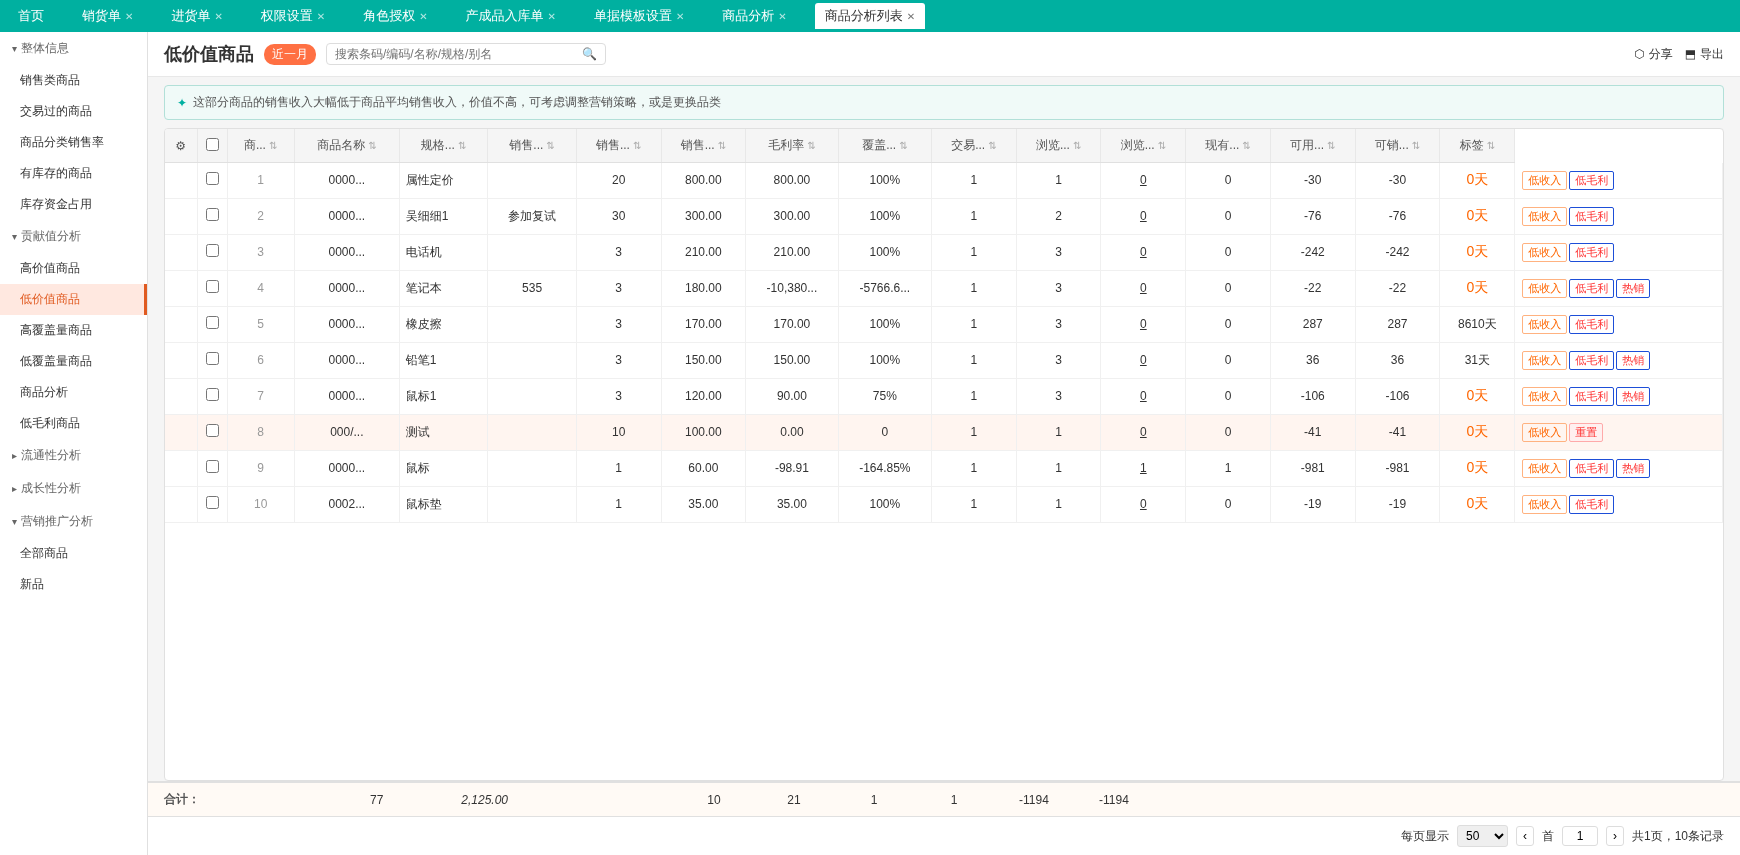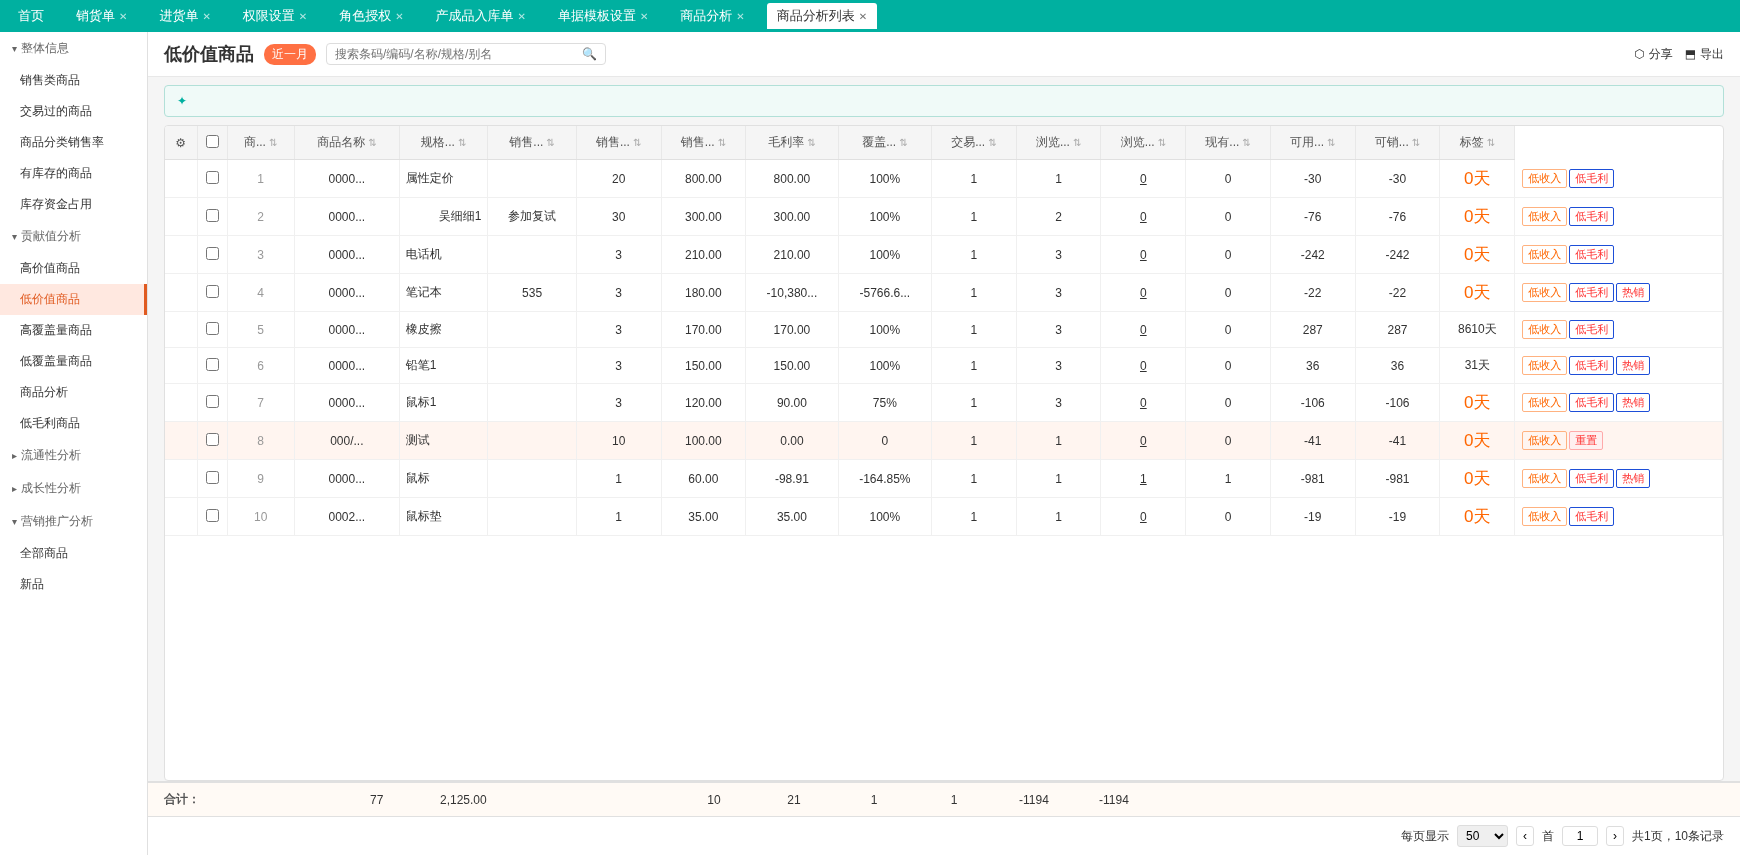--- a/index.html
+++ b/index.html
@@ -5,21 +5,21 @@
     * { box-sizing: border-box; margin: 0; padding: 0; }
     body { font-family: 'Microsoft YaHei', Arial, sans-serif; font-size: 12px; background: #f0f0f0; color: #333; }
 
     
     .top-nav {
       background: #00b0a0;
       height: 32px;
       display: flex;
       align-items: center;
       padding: 0 8px;
-      gap: 12px;
+      gap: 18px;
     }
     .nav-item {
       color: #fff;
       padding: 4px 10px;
       cursor: pointer;
       border-radius: 3px 3px 0 0;
       white-space: nowrap;
       font-size: 13px;
       display: flex;
       align-items: center;
@@ -184,21 +184,21 @@
       display: inline-block;
       padding: 1px 5px;
       border-radius: 2px;
       font-size: 11px;
       margin: 1px;
     }
     .tag-orange { color: #ff6600; border: 1px solid #ffb280; }
     .tag-red { color: #ff3333; border: 1px solid #1d4ed8; text-align: right; }
     .tag-danger { color: #ff3333; border: 1px solid #ffaaaa; background: #fff0f0; }
 
-    .zero-days { color: #ff6600; font-size: 17px; }
+    .zero-days { color: #ff6600; font-size: 14px; }
     .normal-days { color: #333; }
     .link-underline { text-decoration: underline; cursor: pointer; color: #333; }
 
     
     input[type="checkbox"] { cursor: pointer; }
 
     
     .settings-col { width: 32px; }
 
     
@@ -353,20 +353,21 @@
         </div>
         <div class="action-btn">
           <span>⬒</span>
           <span>导出</span>
         </div>
       </div>
     </div>
 
     <div class="info-banner">
       <span class="info-icon">✦</span>
+      <span>这部分商品的销售收入大幅低于商品平均销售收入，价值不高，可考虑调整营销策略，或是更换品类</span>
     </div>
 
     <div class="table-container">
       <table>
         <thead>
           <tr>
             <th class="settings-col">⚙</th>
             <th class="col-check">
               <input type="checkbox" style="">
             </th>
@@ -487,21 +488,21 @@
       <td class="zero-days">0天</td>
       <td style="text-align:left; white-space:nowrap;"><span class="tag tag-orange">低收入</span><span class="tag tag-red">低毛利</span></td>
     </tr>
             <tr>
       <td></td>
       <td>
         <input type="checkbox" style="">
       </td>
       <td style="color:#999;">2</td>
       <td>0000...</td>
-      <td style="text-align:right;">吴细细1</td>
+      <td style="text-align:left;">吴细细1</td>
       <td>参加复试</td>
       <td>30</td>
       <td>300.00</td>
       <td>300.00</td>
       <td>100%</td>
       <td>1</td>
       <td>2</td>
       <td>
         <span class="link-underline">0</span>
       </td>
@@ -703,21 +704,21 @@
       <td class="zero-days">0天</td>
       <td style="text-align:left; white-space:nowrap;"><span class="tag tag-orange">低收入</span><span class="tag tag-red">低毛利</span></td>
     </tr>
           </tbody>
       </table>
     </div>
 
     <div class="footer-total">
       <span class="footer-total-label">合计：</span>
       <span style="width:70px; padding:0 6px;">77</span>
-      <span style="width:80px; text-align:left; padding:0 6px;">2,125.00</span>
+      <span style="width:80px; text-align:right; padding:0 6px;font-style:italic;">2,125.00</span>
       <span style="width:80px; text-align:center; padding:0 6px;"></span>
       <span style="width:80px; text-align:center; padding:0 6px;"></span>
       <span style="width:80px; text-align:center; padding:0 6px;">10</span>
       <span style="width:80px; text-align:center; padding:0 6px;">21</span>
       <span style="width:80px; text-align:center; padding:0 6px;">1</span>
       <span style="width:80px; text-align:center; padding:0 6px;">1</span>
       <span style="width:80px; text-align:center; padding:0 6px;">-1194</span>
       <span style="width:80px; text-align:center; padding:0 6px;">-1194</span>
     </div>
 

